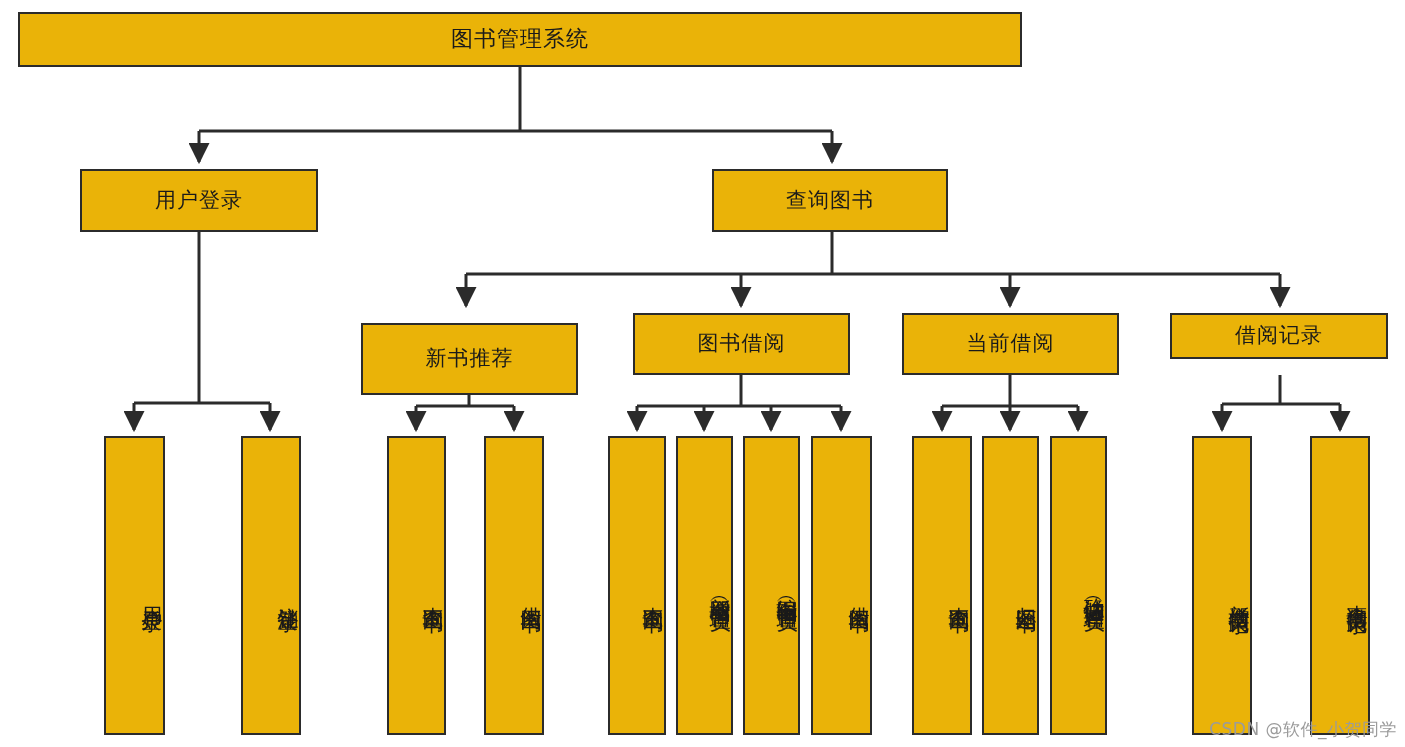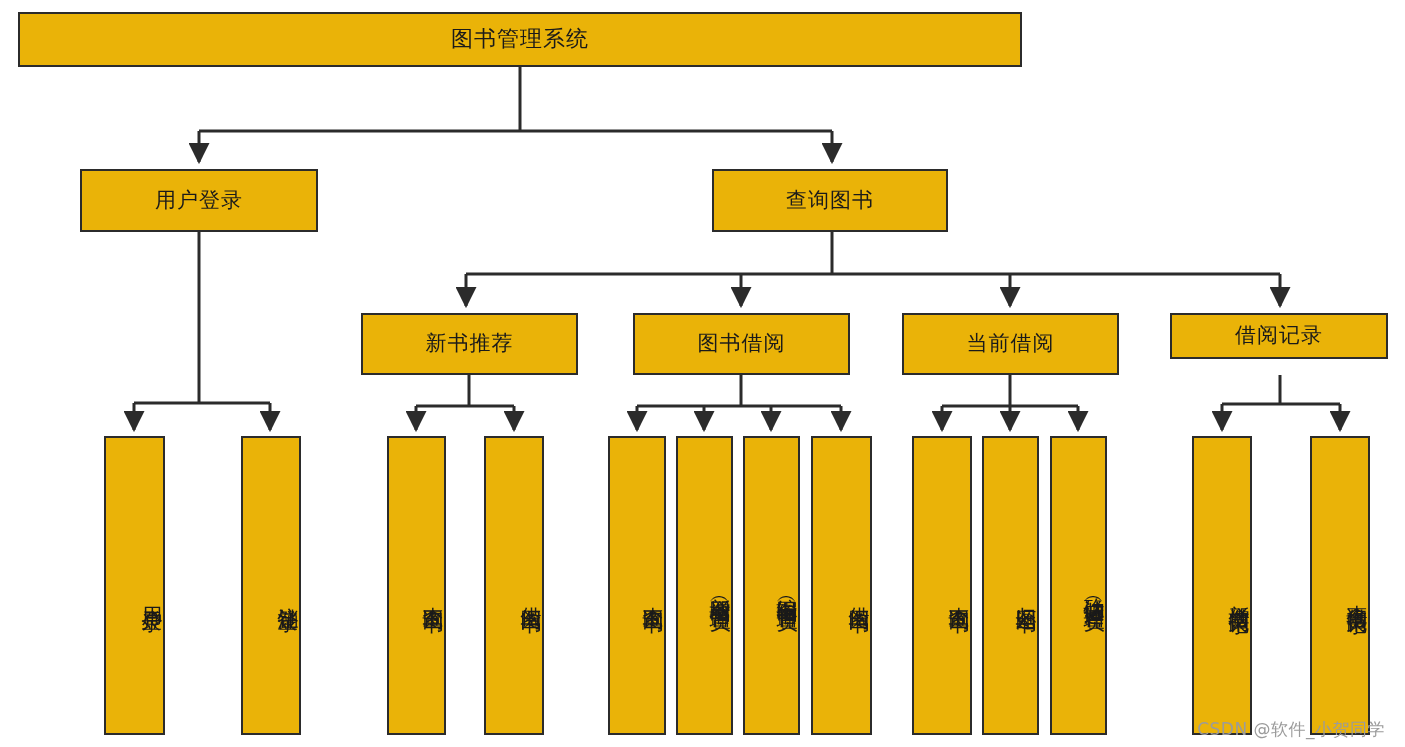--- a/index.html
+++ b/index.html
@@ -54,21 +54,21 @@
     line-height: 1.08;
     letter-spacing: 2px;
   }
   .node-leaf .leaf-text {
     writing-mode: vertical-rl;
     text-orientation: upright;
     white-space: nowrap;
   }
   .watermark {
     position: absolute;
-    right: 20px;
+    right: 8px;
     bottom: 6px;
     font-size: 17px;
     color: #9b9b9b;
     letter-spacing: 0.5px;
     white-space: nowrap;
   }
 </style>
 </head>
 <body>
 
@@ -128,21 +128,21 @@
     <span>图书管理系统</span>
   </div>
 
   <div class="node node-h" style="left:80px; top:169px; width:238px; height:63px;">
     <span>用户登录</span>
   </div>
   <div class="node node-h" style="left:712px; top:169px; width:236px; height:63px;">
     <span>查询图书</span>
   </div>
 
-  <div class="node node-h" style="left:361px; top:313px; width:217px; height:62px;font-family:Liberation Serif, serif;">
+  <div class="node node-h" style="left:361px; top:323px; width:217px; height:72px;font-family:Liberation Serif, serif;">
     <span>新书推荐</span>
   </div>
   <div class="node node-h" style="left:633px; top:313px; width:217px; height:62px;">
     <span>图书借阅</span>
   </div>
   <div class="node node-h" style="left:902px; top:313px; width:217px; height:62px;">
     <span>当前借阅</span>
   </div>
   <div class="node node-h" style="left:1170px; top:313px; width:218px; height:46px;">
     <span>借阅记录</span>

